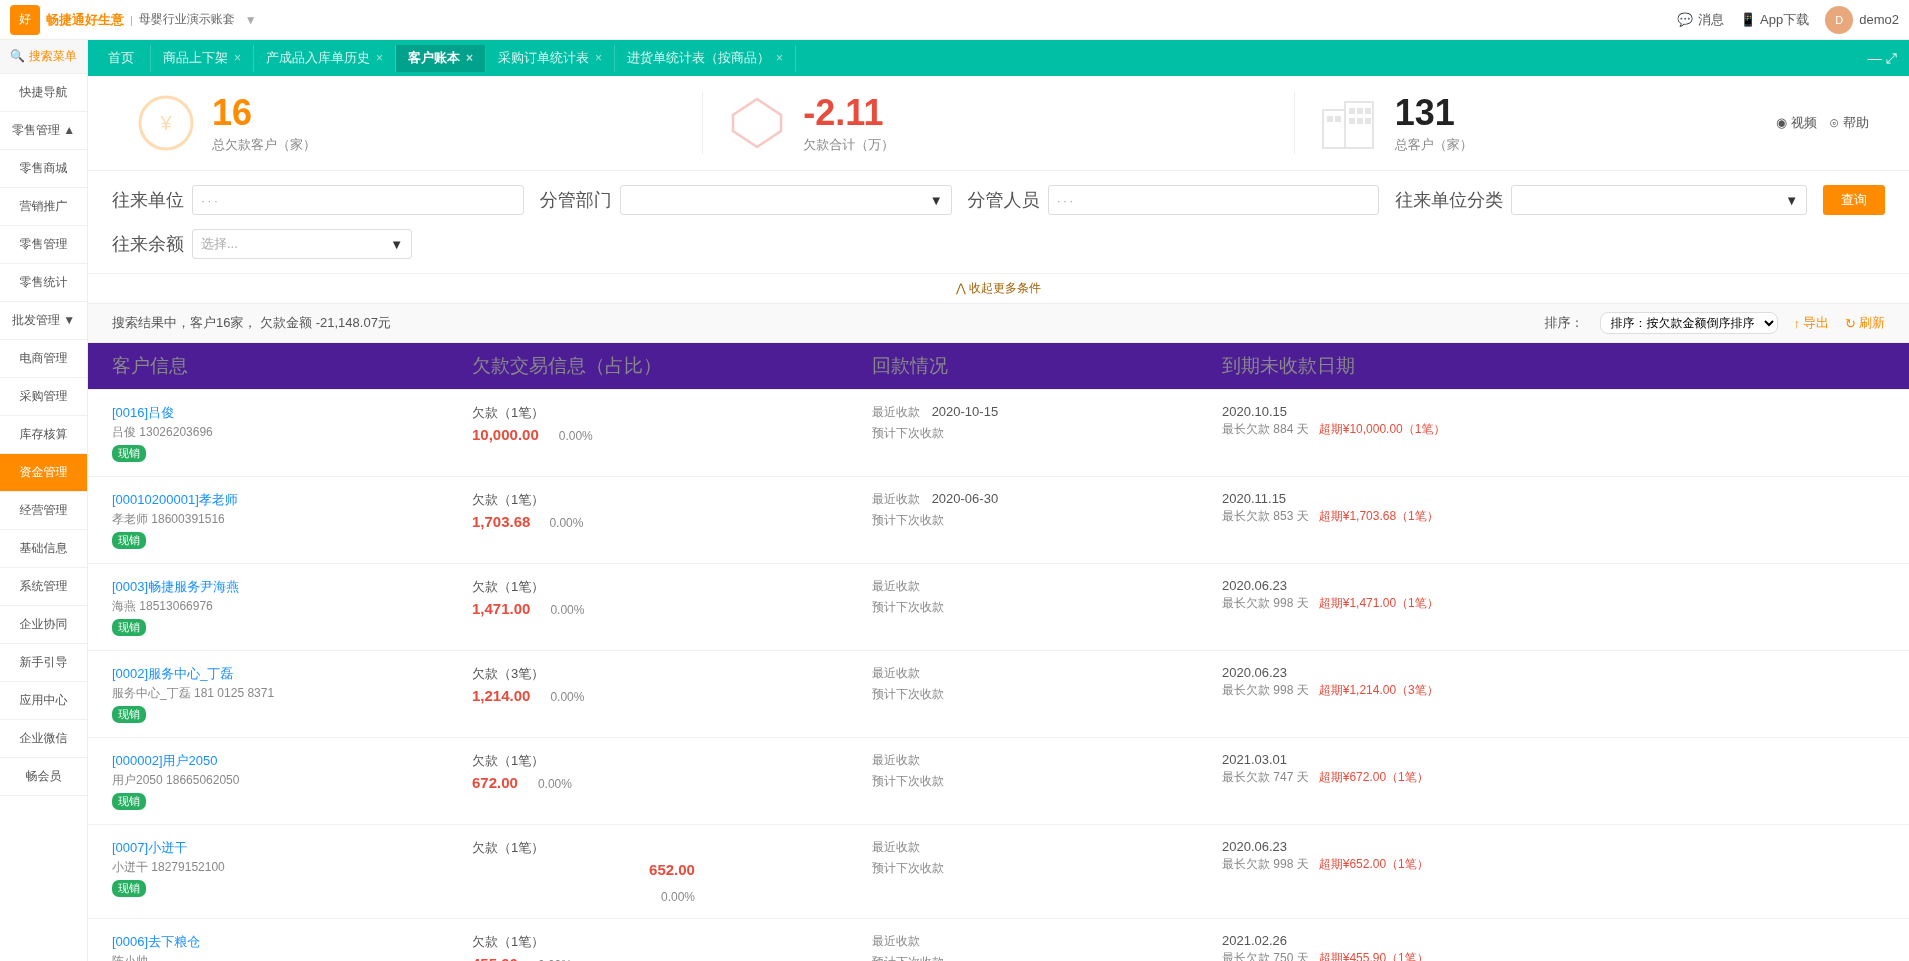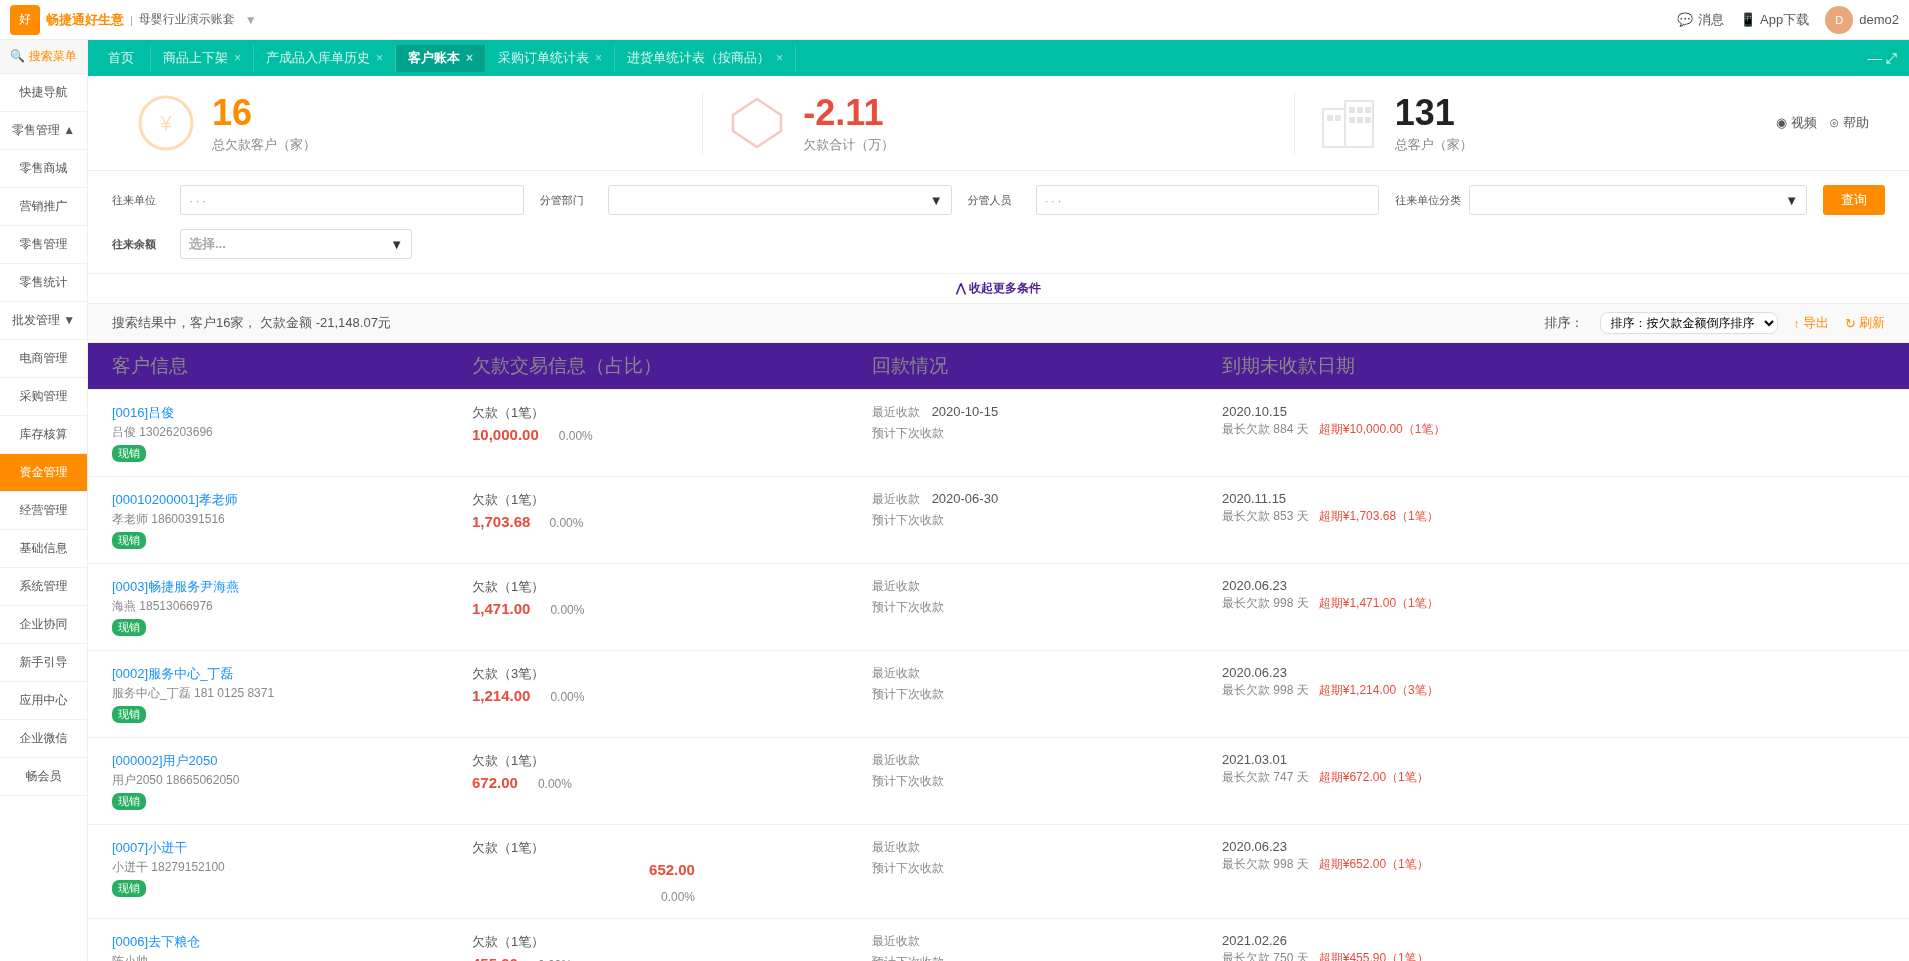--- a/index.html
+++ b/index.html
@@ -46,26 +46,26 @@
     .stat-value { font-size: 36px; font-weight: bold; }
     .stat-value.red { color: #e74c3c; }
     .stat-value.orange { color: #ff8c00; }
     .stat-label { font-size: 13px; color: #888; margin-top: 2px; }
     .stat-bar-right { margin-left: auto; display: flex; align-items: center; gap: 12px; font-size: 13px; color: #555; }
 
     
     .filter-area { background: white; padding: 14px 24px 0; border-bottom: 1px solid #eee; }
     .filter-row { display: flex; align-items: center; gap: 16px; margin-bottom: 14px; }
     .filter-group { display: flex; align-items: center; gap: 8px; flex: 1; }
-    .filter-label { font-size: 11px; color: #555; white-space: nowrap; min-width: 60px; }
+    .filter-label { font-size: 18px; color: #555; white-space: nowrap; min-width: 60px; }
     .filter-input { flex: 1; border: 1px solid #ddd; border-radius: 3px; padding: 5px 8px; font-size: 13px; color: #333; background: #fff; display: flex; align-items: center; justify-content: space-between; cursor: pointer; height: 30px; }
     .filter-input .dots { color: #aaa; letter-spacing: 2px; }
     .filter-select { flex: 1; border: 1px solid #ddd; border-radius: 3px; padding: 5px 8px; font-size: 13px; background: #fff; height: 30px; display: flex; align-items: center; justify-content: space-between; cursor: pointer; }
     .search-btn { background: #ff8c00; color: white; border: none; border-radius: 3px; padding: 5px 18px; font-size: 13px; cursor: pointer; height: 30px; }
-    .collapse-bar { text-align: center; padding: 6px; color: #4c1d95; font-size: 12px; cursor: pointer; border-top: 1px solid #f0f0f0; margin: 0 -24px; font-weight: bold; }
+    .collapse-bar { text-align: center; padding: 6px; color: #a16207; font-size: 12px; cursor: pointer; border-top: 1px solid #f0f0f0; margin: 0 -24px; }
 
     
     .results-bar { background: #f9f9f9; padding: 8px 24px; border-bottom: 1px solid #eee; display: flex; align-items: center; justify-content: space-between; font-size: 13px; color: #555; gap: 44px; }
     .results-right { display: flex; align-items: center; gap: 16px; }
     .sort-select { border: 1px solid #ddd; border-radius: 8px; padding: 2px 6px; font-size: 12px; background: #fff; }
     .action-btn { color: #ff8c00; cursor: pointer; font-size: 13px; display: flex; align-items: center; gap: 3px; }
 
     
     .data-table { background: white; }
     .table-header { display: grid; grid-template-columns: 360px 400px 350px 1fr; padding: 10px 24px; border-bottom: 1px solid #eee; font-size: 19px; color: #888; font-weight: normal; background: #4c1d95; }
@@ -198,21 +198,21 @@
             <div class="stat-icon">
               <svg width="56" height="56" viewBox="0 0 56 56">
                 <polygon points="28,4 52,20 52,36 28,52 4,36 4,20" fill="none" stroke="#e74c3c" stroke-width="2.5"></polygon>
               </svg>
             </div>
             <div class="stat-content">
               <div class="stat-value red">-2.11</div>
               <div class="stat-label">欠款合计（万）</div>
             </div>
           </div>
-          <div class="stat-card" style="position:relative;">
+          <div class="stat-card" style="position:relative;align-items:flex-end;">
             <div class="stat-icon">
               <svg width="60" height="56" viewBox="0 0 60 56">
                 <rect x="4" y="14" width="22" height="38" fill="none" stroke="#aaa" stroke-width="2"></rect>
                 <rect x="26" y="6" width="28" height="46" fill="none" stroke="#aaa" stroke-width="2"></rect>
                 <rect x="8" y="20" width="6" height="6" fill="#aaa"></rect>
                 <rect x="16" y="20" width="6" height="6" fill="#aaa"></rect>
                 <rect x="30" y="12" width="6" height="6" fill="#aaa"></rect>
                 <rect x="38" y="12" width="6" height="6" fill="#aaa"></rect>
                 <rect x="46" y="12" width="6" height="6" fill="#aaa"></rect>
                 <rect x="30" y="22" width="6" height="6" fill="#aaa"></rect>
@@ -255,21 +255,21 @@
             <div class="filter-group">
               <span class="filter-label">往来单位分类</span>
               <div class="filter-select">
                 <span></span>
                 <span class="arrow">▼</span>
               </div>
             </div>
             <button class="search-btn">查询</button>
           </div>
           <div class="filter-row">
-            <div class="filter-group" style="max-width:300px;font-weight:bold;">
+            <div class="filter-group" style="max-width:300px;">
               <span class="filter-label">往来余额</span>
               <div class="filter-select">
                 <span style="color:#aaa;">选择...</span>
                 <span class="arrow">▼</span>
               </div>
             </div>
           </div>
           <div class="collapse-bar">
             <span>⋀</span>
             <span>收起更多条件</span>

